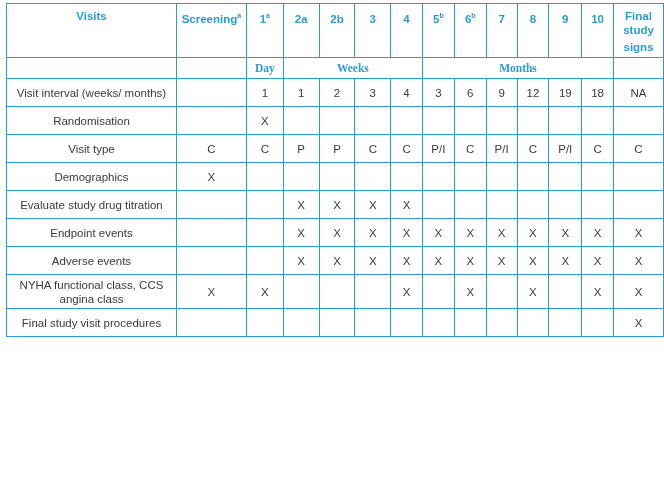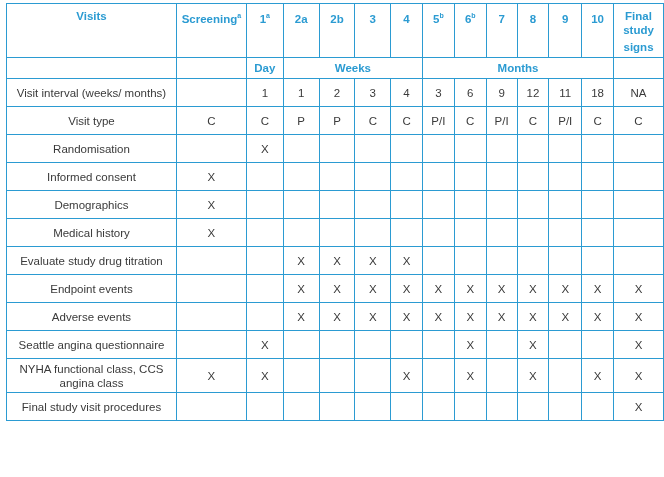--- a/index.html
+++ b/index.html
@@ -19,21 +19,21 @@
     vertical-align: middle;
     line-height: 14px;
   }
   th {
     color: #2b9bd2;
     font-weight: bold;
     vertical-align: top !important;
     padding-top: 5px !important;
   }
   th sup { font-size: 7px; vertical-align: super; }
-  tr.period th { vertical-align: middle !important; padding-top: 0 !important; }
+  tr.period th { vertical-align: middle !important; padding-top: 0 !important; font-family: Liberation Serif, serif; }
   td.label { text-align: left; padding-left: 6px; }
   tr.h1 { height: 54px; }
   tr.h2 { height: 21px; }
   tr.r { height: 28px; }
   tr.r2 { height: 34px; }
 </style>
 </head>
 <body>
 
 <table class="schedule">
@@ -85,105 +85,73 @@
         <td></td>
         <td>1</td>
         <td>1</td>
         <td>2</td>
         <td>3</td>
         <td>4</td>
         <td>3</td>
         <td>6</td>
         <td>9</td>
         <td>12</td>
-        <td>11</td>
+        <td>19</td>
         <td>18</td>
         <td>NA</td>
       </tr>
       <tr class="r">
+        <td class="label">Randomisation</td>
+        <td></td>
+        <td>X</td>
+        <td></td>
+        <td></td>
+        <td></td>
+        <td></td>
+        <td></td>
+        <td></td>
+        <td></td>
+        <td></td>
+        <td></td>
+        <td></td>
+        <td></td>
+      </tr>
+      <tr class="r">
         <td class="label">Visit type</td>
         <td>C</td>
         <td>C</td>
         <td>P</td>
         <td>P</td>
         <td>C</td>
         <td>C</td>
         <td>P/I</td>
         <td>C</td>
         <td>P/I</td>
         <td>C</td>
         <td>P/I</td>
         <td>C</td>
         <td>C</td>
       </tr>
       <tr class="r">
-        <td class="label">Randomisation</td>
-        <td></td>
-        <td>X</td>
-        <td></td>
-        <td></td>
-        <td></td>
-        <td></td>
-        <td></td>
-        <td></td>
-        <td></td>
-        <td></td>
-        <td></td>
-        <td></td>
-        <td></td>
-      </tr>
-      <tr class="r">
-        <td class="label">Informed consent</td>
-        <td>X</td>
-        <td></td>
-        <td></td>
-        <td></td>
-        <td></td>
-        <td></td>
-        <td></td>
-        <td></td>
-        <td></td>
-        <td></td>
-        <td></td>
-        <td></td>
-        <td></td>
-      </tr>
-      <tr class="r">
         <td class="label">Demographics</td>
         <td>X</td>
         <td></td>
         <td></td>
         <td></td>
         <td></td>
         <td></td>
         <td></td>
         <td></td>
         <td></td>
         <td></td>
         <td></td>
         <td></td>
         <td></td>
       </tr>
       <tr class="r">
-        <td class="label">Medical history</td>
-        <td>X</td>
-        <td></td>
-        <td></td>
-        <td></td>
-        <td></td>
-        <td></td>
-        <td></td>
-        <td></td>
-        <td></td>
-        <td></td>
-        <td></td>
-        <td></td>
-        <td></td>
-      </tr>
-      <tr class="r">
         <td class="label">Evaluate study drug titration</td>
         <td></td>
         <td></td>
         <td>X</td>
         <td>X</td>
         <td>X</td>
         <td>X</td>
         <td></td>
         <td></td>
         <td></td>
@@ -215,36 +183,20 @@
         <td>X</td>
         <td>X</td>
         <td>X</td>
         <td>X</td>
         <td>X</td>
         <td>X</td>
         <td>X</td>
         <td>X</td>
         <td>X</td>
         <td>X</td>
-        <td>X</td>
-      </tr>
-      <tr class="r">
-        <td class="label">Seattle angina questionnaire</td>
-        <td></td>
-        <td>X</td>
-        <td></td>
-        <td></td>
-        <td></td>
-        <td></td>
-        <td></td>
-        <td>X</td>
-        <td></td>
-        <td>X</td>
-        <td></td>
-        <td></td>
         <td>X</td>
       </tr>
       <tr class="r2">
         <td class="label" style="width: 160px;">NYHA functional class, CCS angina class</td>
         <td>X</td>
         <td>X</td>
         <td></td>
         <td></td>
         <td></td>
         <td>X</td>

